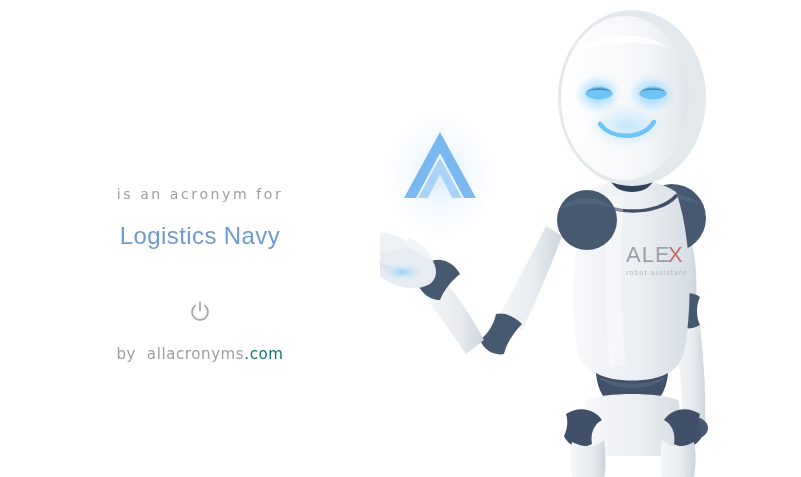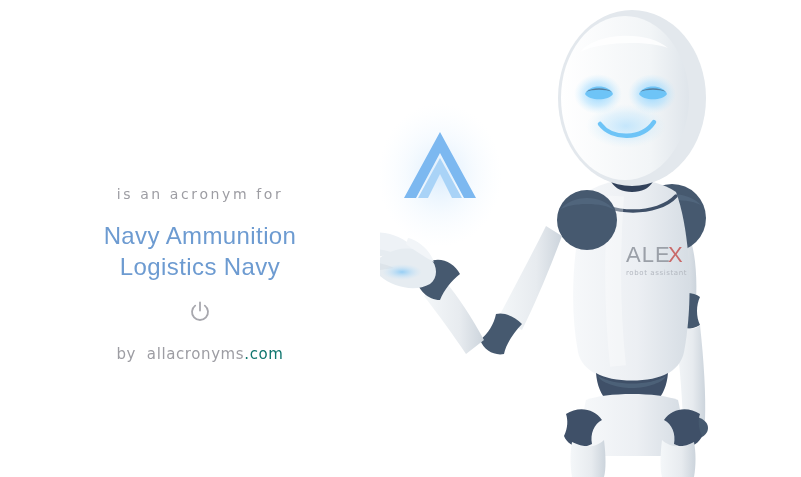--- a/index.html
+++ b/index.html
@@ -110,21 +110,20 @@
 <body>
 
 <div id="page">
 
   <div id="text-col">
 
 
     <div id="acronym-subtitle">is an acronym for</div>
 
     <div id="expansion">
-      <span class="line">Navy Ammunition</span>
       <span class="line">Logistics Navy</span>
     </div>
 
     <div id="power-icon">
       <svg width="20" height="22" viewBox="0 0 20 22">
         <path d="M5.2 4.6 A8 8 0 1 0 14.8 4.6" fill="none" stroke="#a8a8ae" stroke-width="1.8" stroke-linecap="round"></path>
         <line x1="10" y1="1.4" x2="10" y2="9.6" stroke="#a8a8ae" stroke-width="1.8" stroke-linecap="round"></line>
       </svg>
     </div>
 

